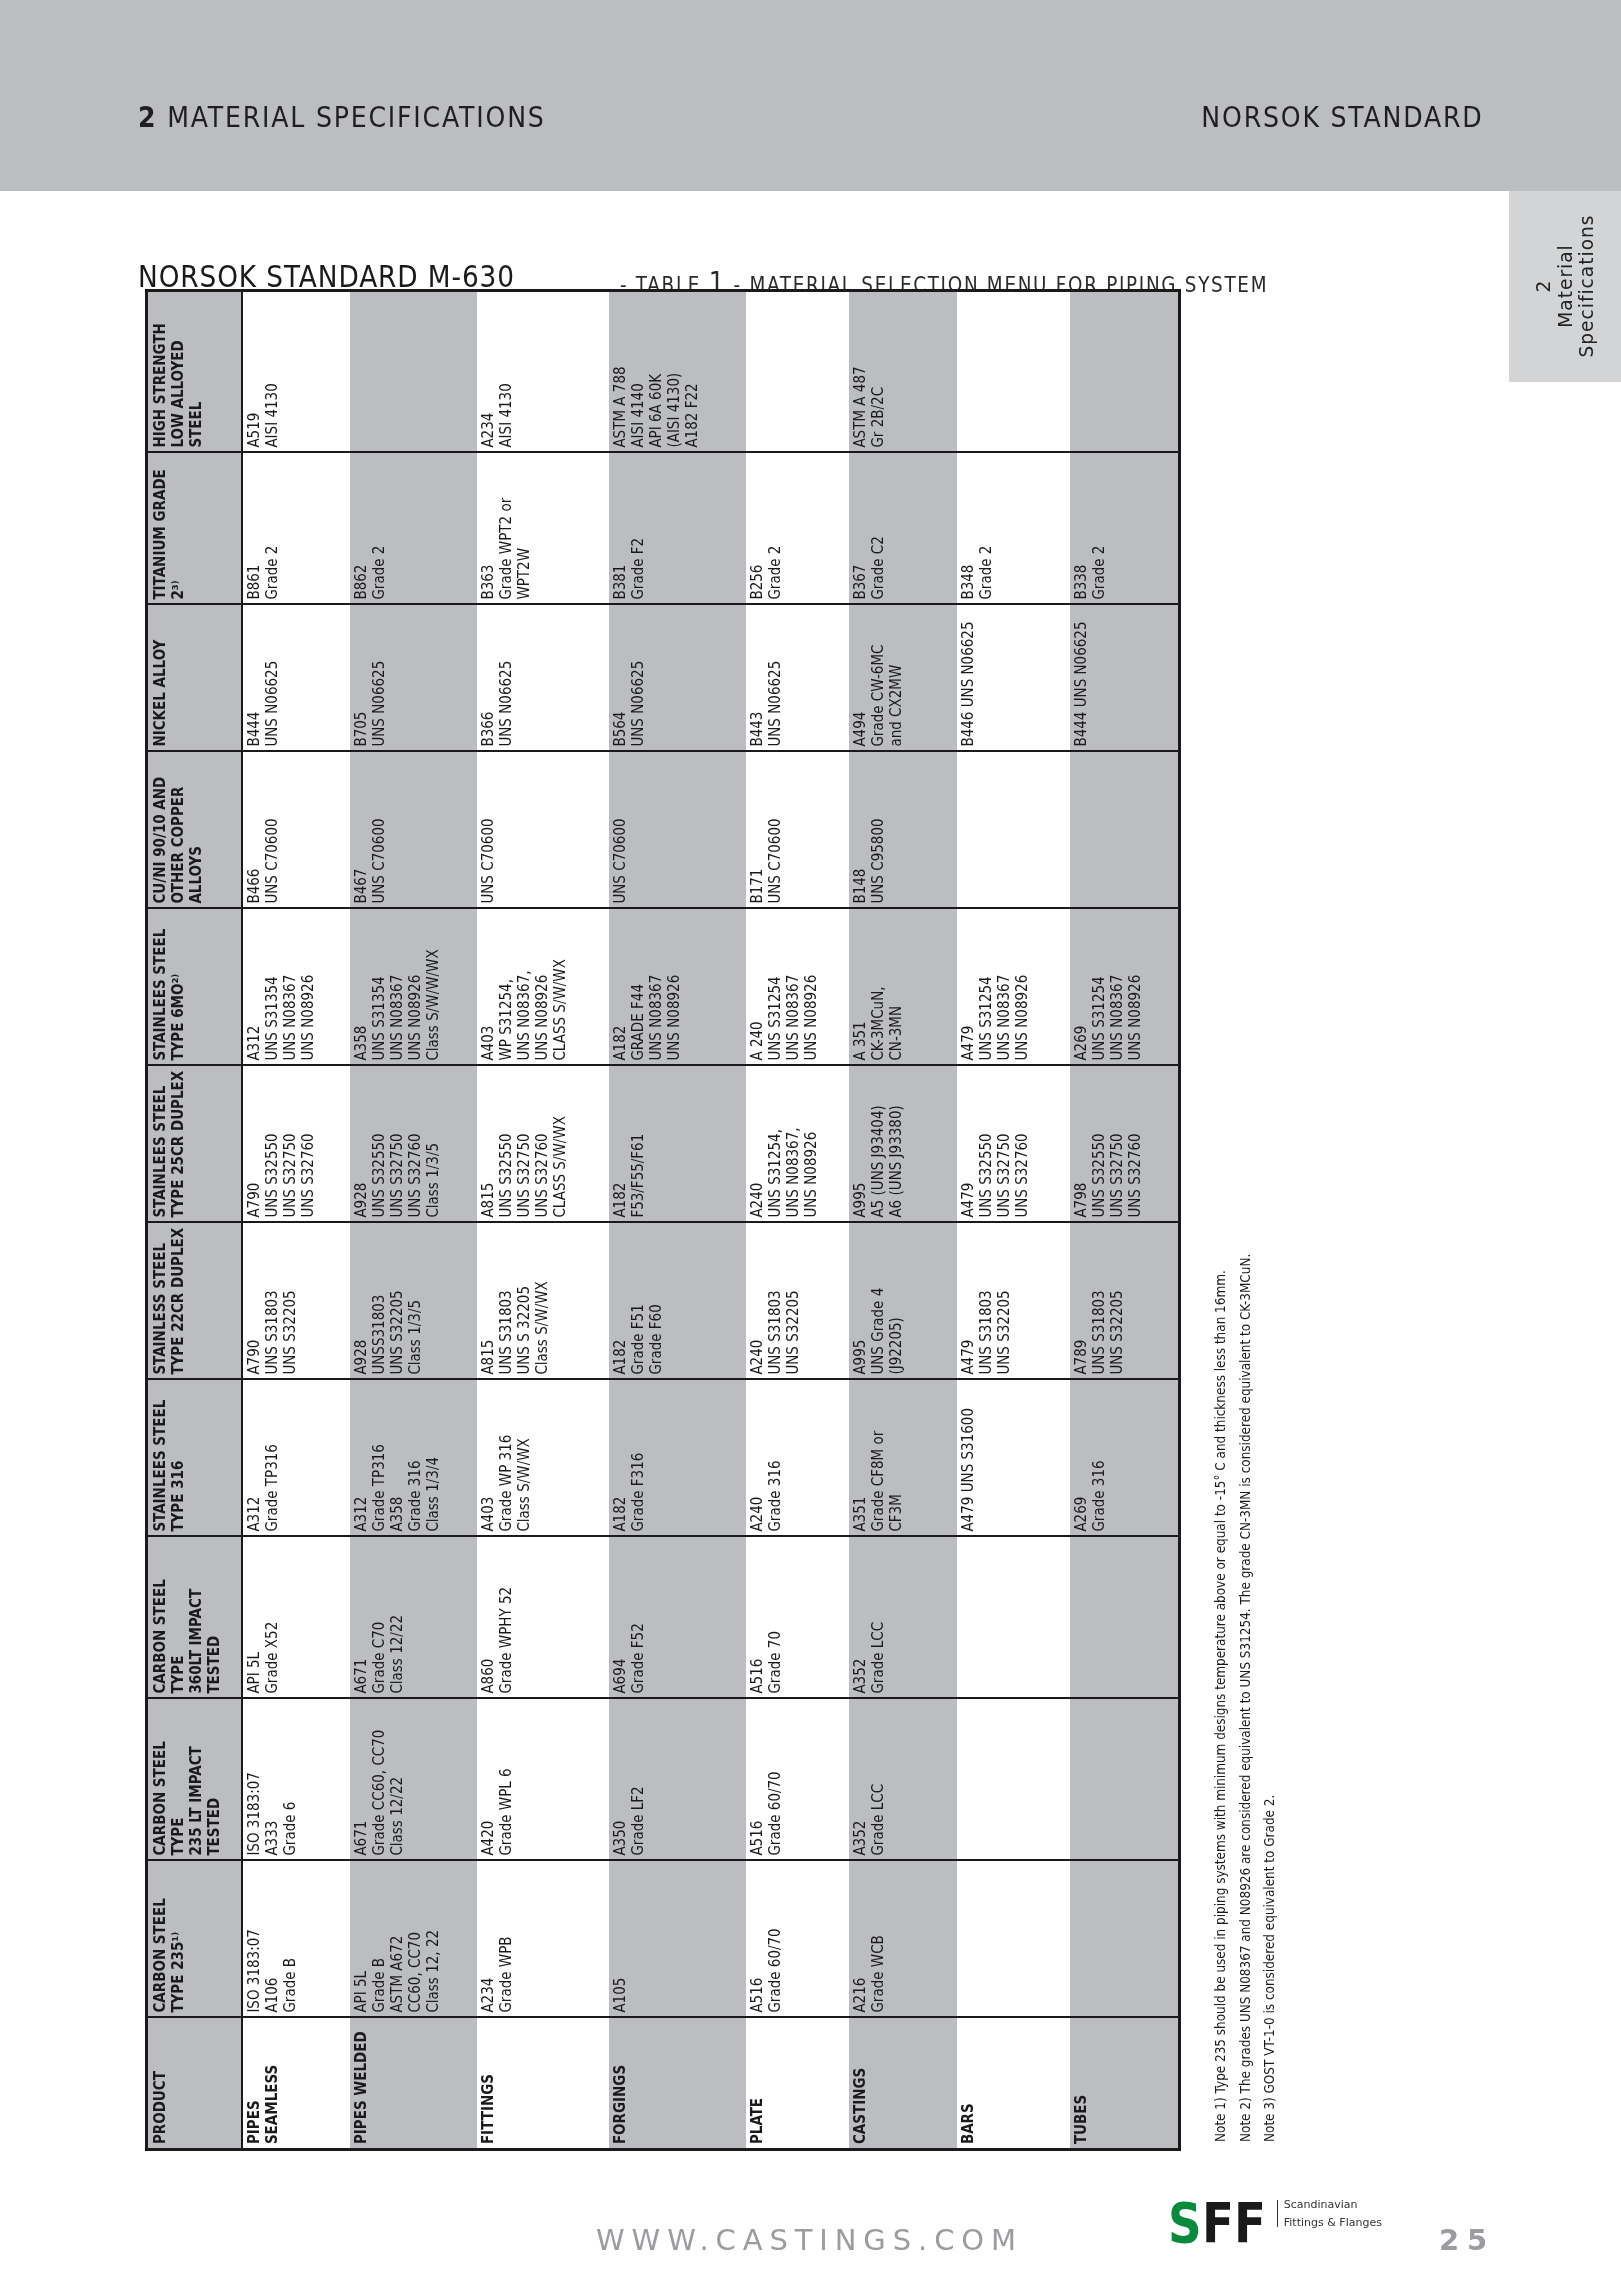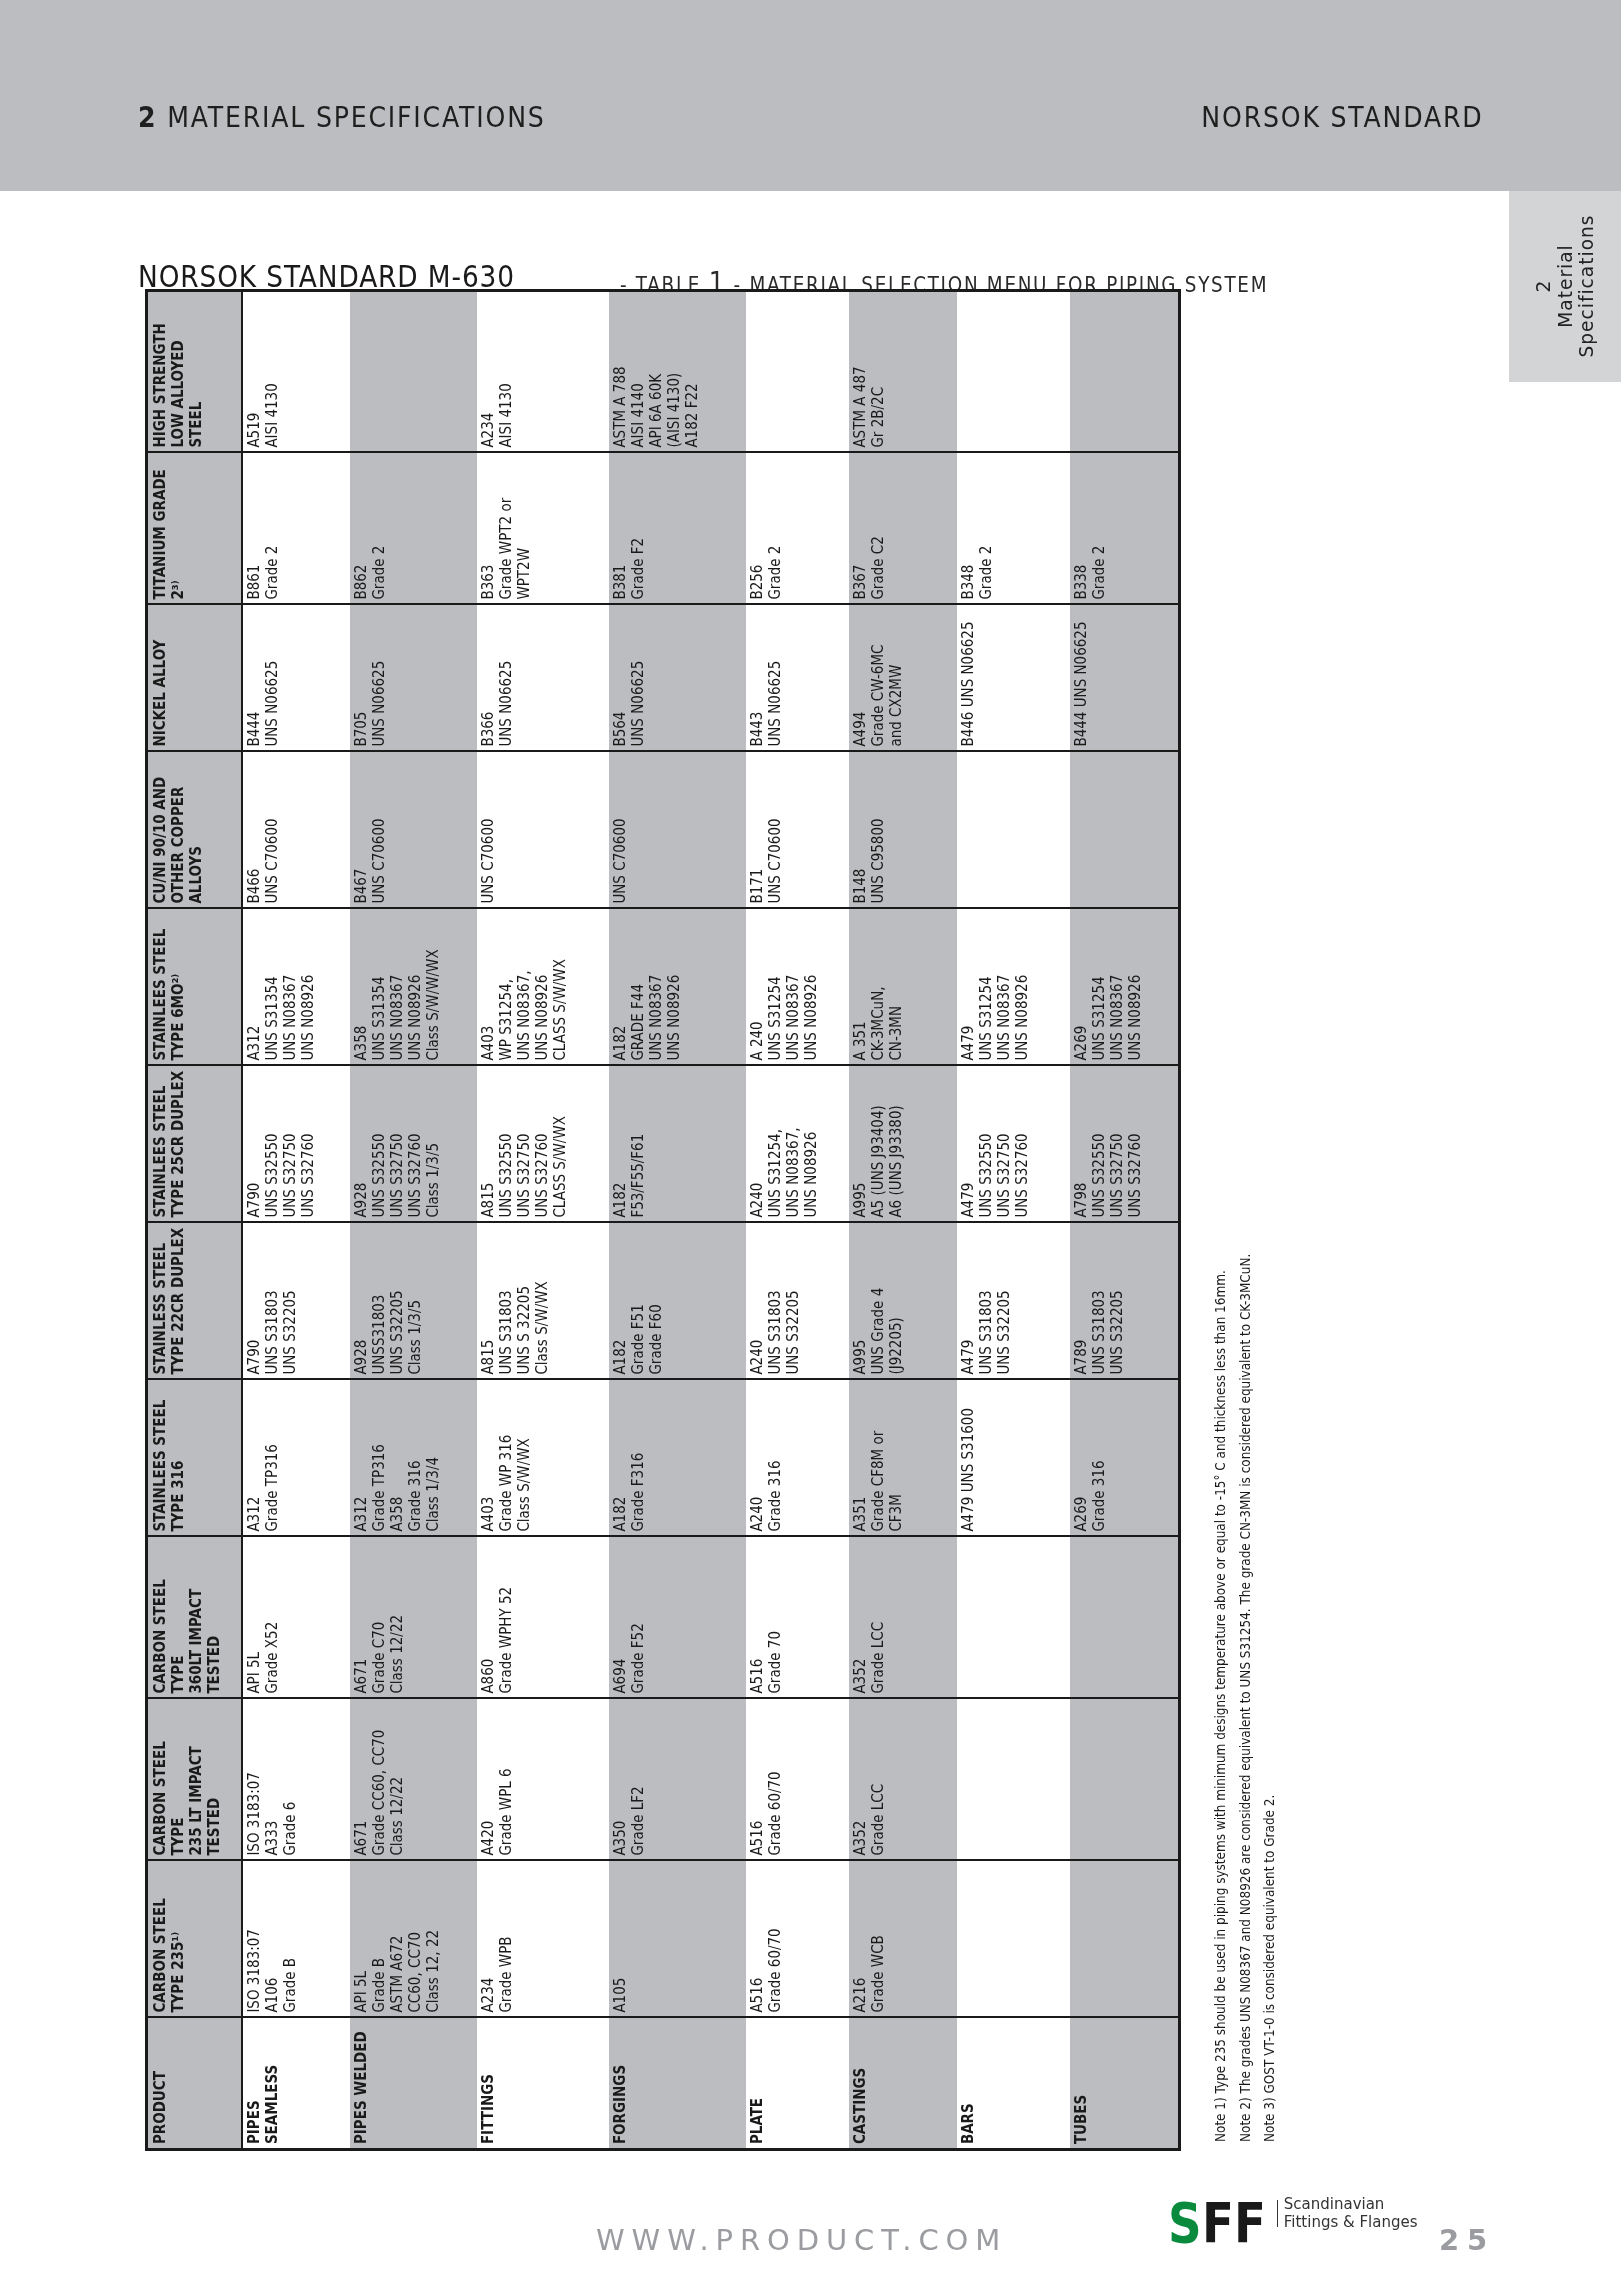--- a/index.html
+++ b/index.html
@@ -23,21 +23,21 @@
   table.spec tr.shade td{background:#bcbdc0;}
   table.spec tr.plain td{background:#ffffff;}
   table.spec td.prod{font-weight:bold;}
   .notes{position:absolute;left:1208px;top:2142px;width:1078px;transform-origin:0 0;transform:rotate(-90deg);font-family:"DejaVu Sans",sans-serif;font-size:14.7px;line-height:24.5px;color:#1a1a1a;}
   .notes div{white-space:nowrap;transform:scaleX(0.82);transform-origin:left center;}
   .footer-url{position:absolute;left:596px;top:2223px;font-family:"DejaVu Sans",sans-serif;font-size:29px;letter-spacing:6.9px;color:#9a9ca0;}
   .logo{position:absolute;left:1168px;top:2198px;height:51px;display:flex;align-items:center;}
   .logo .s{font-family:"DejaVu Sans",sans-serif;font-weight:bold;font-size:55px;color:#0a8a3c;line-height:51px;transform:scaleX(0.85);display:inline-block;transform-origin:left center;}
   .logo .ff{font-family:"DejaVu Sans",sans-serif;font-weight:bold;font-size:55px;color:#1a1a1a;line-height:51px;display:inline-block;transform:scaleX(0.85);transform-origin:left center;margin-left:-5.9px;}
   .logo .bar{width:1px;height:27.4px;background:#333;margin-left:0px;margin-right:5.9px;align-self:flex-start;margin-top:2px;}
-  .logo .tag{font-family:"DejaVu Sans",sans-serif;font-size:15px;line-height:17.6px;color:#333;white-space:pre-line;align-self:flex-start;margin-top:-2px;}
+  .logo .tag{font-family:"DejaVu Sans",sans-serif;font-size:11px;line-height:17.6px;color:#333;white-space:pre-line;align-self:flex-start;margin-top:-2px;}
   .page-num{position:absolute;left:1439px;top:2223px;font-family:"DejaVu Sans",sans-serif;font-size:29px;letter-spacing:7.8px;color:#9a9ca0;font-weight:bold;}
 </style>
 </head>
 <body>
 
 <div class="top-band"></div>
 <div class="hdr-left"><b>2</b> <span>MATERIAL SPECIFICATIONS</span></div>
 <div class="hdr-right">NORSOK STANDARD</div>
 
 <div class="side-tab">
@@ -343,21 +343,21 @@
   </tbody>
     </table>
 </div>
 
 <div class="notes">
   <div>Note 1) Type 235 should be used in piping systems with minimum designs temperature above or equal to -15° C and thickness less than 16mm.</div>
   <div>Note 2) The grades UNS N08367 and N08926 are considered equivalent to UNS S31254. The grade CN-3MN is considered equivalent to CK-3MCuN.</div>
   <div>Note 3) GOST VT-1-0 is considered equivalent to Grade 2.</div>
 </div>
 
-<div class="footer-url">WWW.PRODUCT.COM</div>
+<div class="footer-url">WWW.CASTINGS.COM</div>
 <div class="logo">
   <span class="s">S</span>
   <span class="ff">FF</span>
   <span class="bar"></span>
   <span class="tag">Scandinavian
 Fittings &amp; Flanges</span>
 </div>
 <div class="page-num">25</div>
 
 

